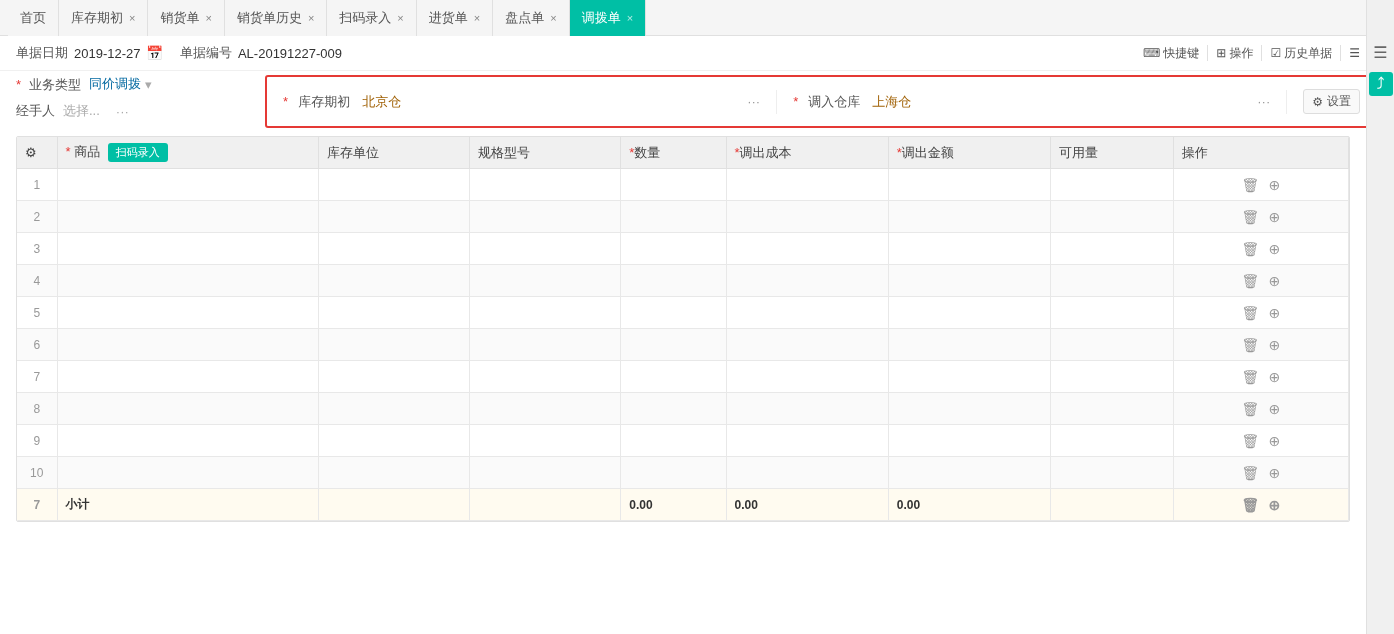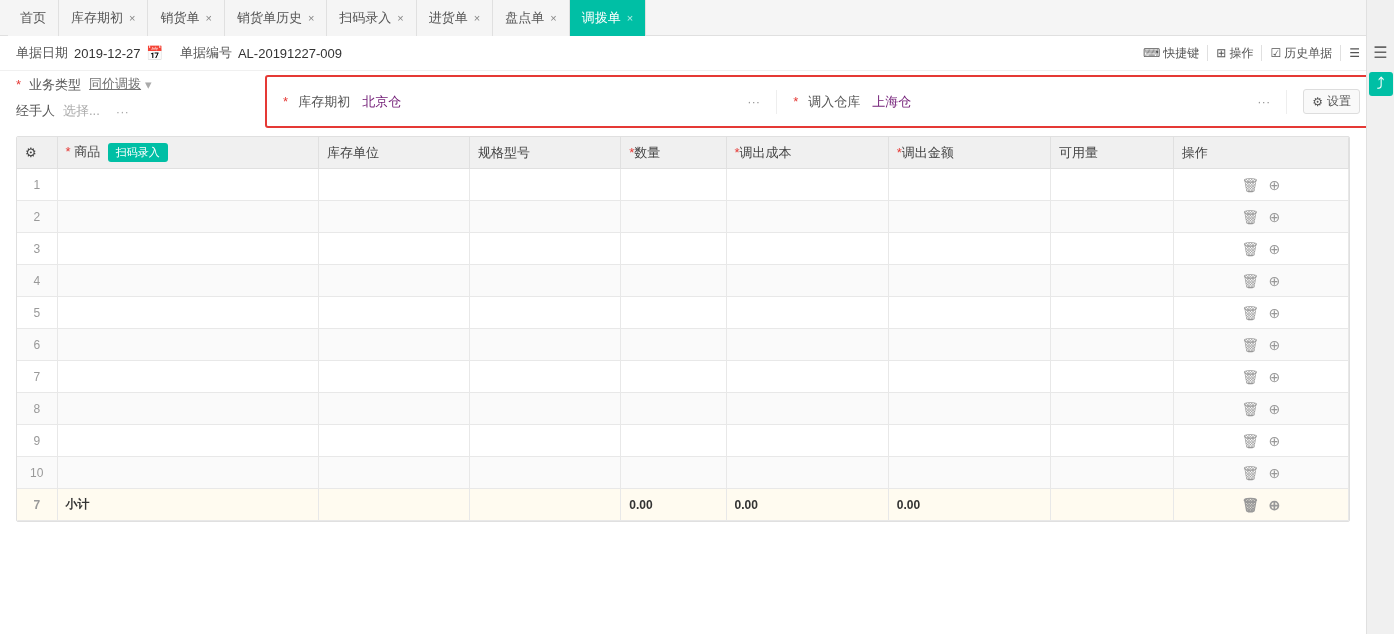--- a/index.html
+++ b/index.html
@@ -80,41 +80,41 @@
       padding: 12px 16px;
       display: flex; align-items: center; gap: 0;
       background: #fff;
     }
     .warehouse-field {
       display: flex; align-items: center; gap: 8px;
       flex: 1;
     }
     .warehouse-field .required { color: #e53935; margin-right: 2px; }
     .warehouse-field label { color: #555; }
-    .warehouse-field .value { color: #701a75; font-weight: 500; margin-left: 4px; }
+    .warehouse-field .value { color: #a16207; font-weight: 500; margin-left: 4px; }
     .warehouse-field .more-btn { color: #999; cursor: pointer; margin-left: auto; }
     .warehouse-divider { width: 1px; background: #eee; height: 24px; margin: 0 16px; }
 
     
     .settings-btn {
       display: flex; align-items: center; gap: 4px;
       color: #555; font-size: 12px; cursor: pointer;
       border: 1px solid #ddd; border-radius: 3px;
       padding: 3px 8px; background: #f9f9f9;
     }
     .form-field {
       display: flex; align-items: center; gap: 8px;
     }
     .form-field .required { color: #e53935; }
     .form-field label { color: #555; white-space: nowrap; }
     .form-field .field-value {
       display: flex; align-items: center; gap: 4px;
       min-width: 160px; border-bottom: 1px solid transparent;
     }
-    .form-field .field-text { color: #737373; text-decoration: underline; }
+    .form-field .field-text { color: #0369a1; }
     .form-field .dropdown-icon { color: #aaa; cursor: pointer; }
     .form-field .placeholder { color: #aaa; }
     .form-field .more-icon { color: #aaa; cursor: pointer; margin-left: 8px; }
 
     
     .table-container {
       margin: 4px 16px 0;
       border: 1px solid #e0e0e0;
       border-radius: 2px;
       overflow: hidden;

